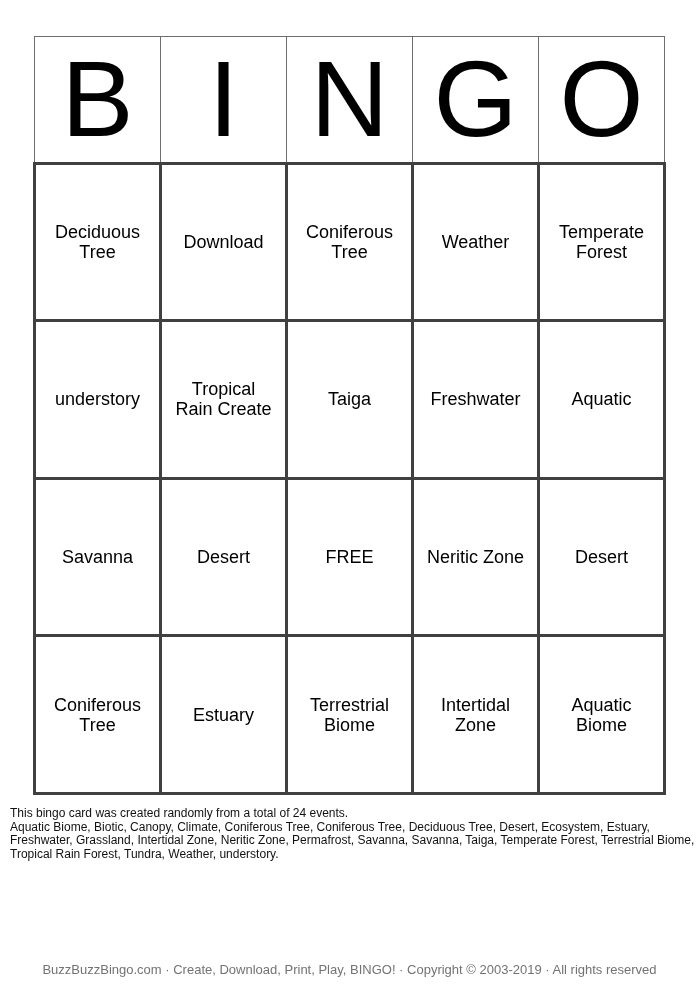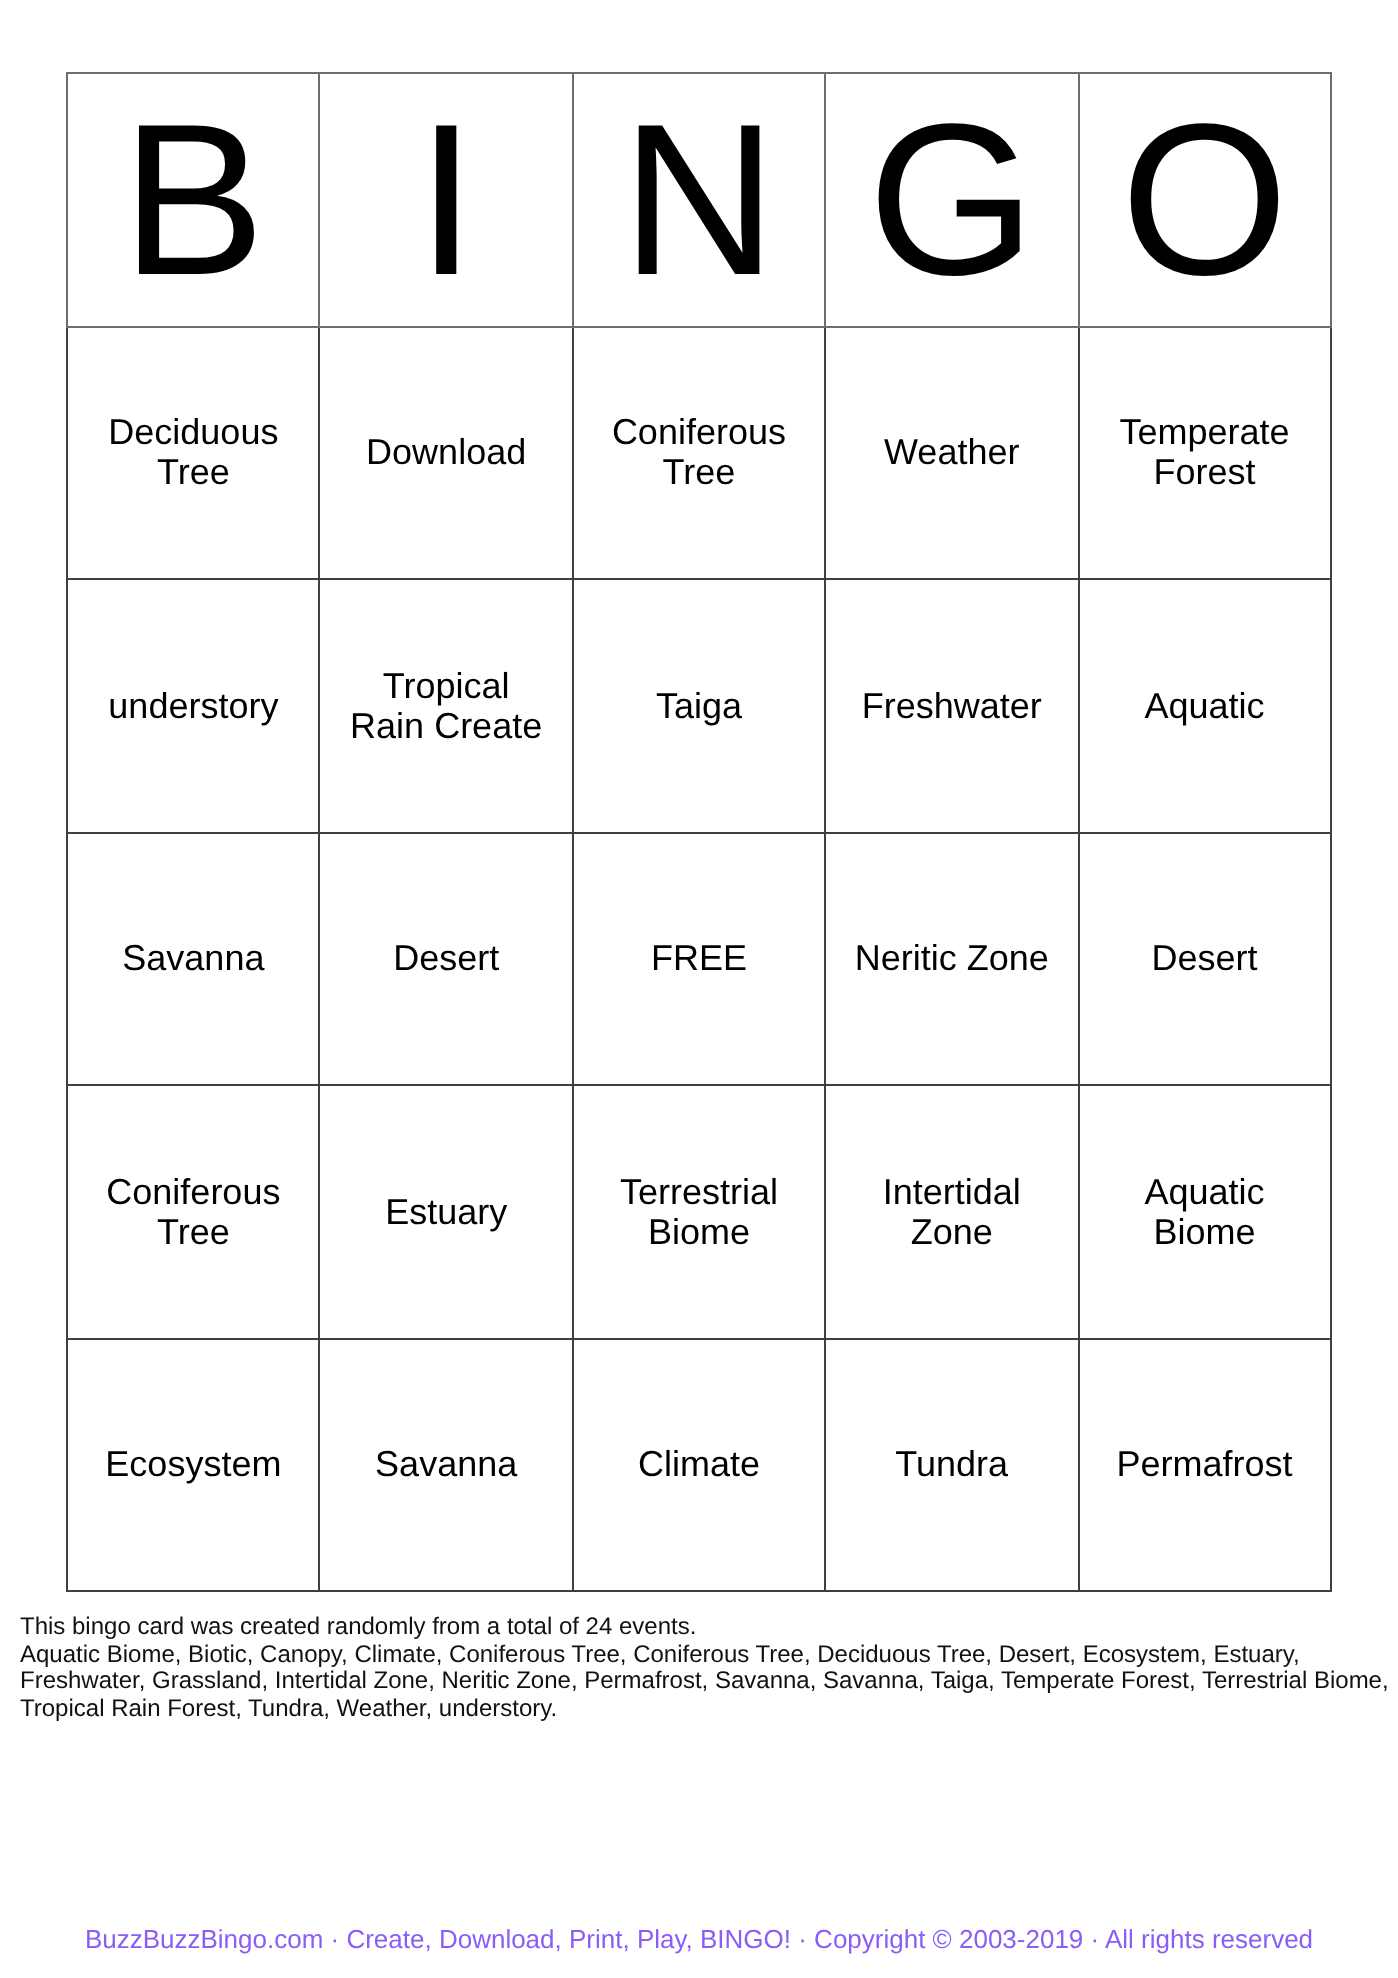--- a/index.html
+++ b/index.html
@@ -1,30 +1,30 @@
 <!DOCTYPE html>
 <html><head>
 <meta charset="utf-8">
 <style>
   html, body { margin: 0; padding: 0; background: #ffffff; }
   body { width: 699px; height: 989px; position: relative; overflow: hidden;
          font-family: "Liberation Sans", sans-serif; color: #000; }
   .card { position: absolute; left: 33px; top: 36px; width: 633px; height: 759px;
           border-collapse: collapse; table-layout: fixed; }
-  .card td { border: 1px solid #404040; width: 126.6px; height: 126.5px;
+  .card td { border: 3px solid #404040; width: 126.6px; height: 126.5px;
              text-align: center; vertical-align: middle; padding: 0 6px;
              font-size: 18px; line-height: 20px; box-sizing: border-box; }
   .card th { border: 1px solid #6e6e6e; height: 126.5px; text-align: center;
              vertical-align: middle; font-weight: normal; font-size: 108px;
              line-height: 108px; box-sizing: border-box; }
   .cell-text { display: inline-block; max-width: 100px; word-wrap: break-word; }
   .info { position: absolute; left: 10px; top: 807px; width: 685px;
           font-size: 12px; line-height: 13.5px; color: #111; }
   .footer { position: absolute; left: 0; top: 962px; width: 699px; text-align: center;
-            font-size: 13px; color: #8b5cf6; }
+            font-size: 13px; color: #737373; }
 </style>
 </head>
 <body>
 
 <table class="card">
   <thead>
     <tr>
       <th>B</th>
       <th>I</th>
       <th>N</th>
@@ -54,27 +54,20 @@
       <td><span class="cell-text">Neritic Zone</span></td>
       <td><span class="cell-text">Desert</span></td>
     </tr>
     <tr>
       <td><span class="cell-text">Coniferous Tree</span></td>
       <td><span class="cell-text">Estuary</span></td>
       <td><span class="cell-text">Terrestrial Biome</span></td>
       <td><span class="cell-text">Intertidal Zone</span></td>
       <td><span class="cell-text">Aquatic Biome</span></td>
     </tr>
-    <tr>
-      <td><span class="cell-text">Ecosystem</span></td>
-      <td><span class="cell-text">Savanna</span></td>
-      <td><span class="cell-text">Climate</span></td>
-      <td><span class="cell-text">Tundra</span></td>
-      <td><span class="cell-text">Permafrost</span></td>
-    </tr>
   </tbody>
 </table>
 
 <div class="info">
   <div>This bingo card was created randomly from a total of 24 events.</div>
   <div>Aquatic Biome, Biotic, Canopy, Climate, Coniferous Tree, Coniferous Tree, Deciduous Tree, Desert, Ecosystem, Estuary, Freshwater, Grassland, Intertidal Zone, Neritic Zone, Permafrost, Savanna, Savanna, Taiga, Temperate Forest, Terrestrial Biome, Tropical Rain Forest, Tundra, Weather, understory.</div>
 </div>
 
 <div class="footer">BuzzBuzzBingo.com · Create, Download, Print, Play, BINGO! · Copyright © 2003-2019 · All rights reserved</div>
 

